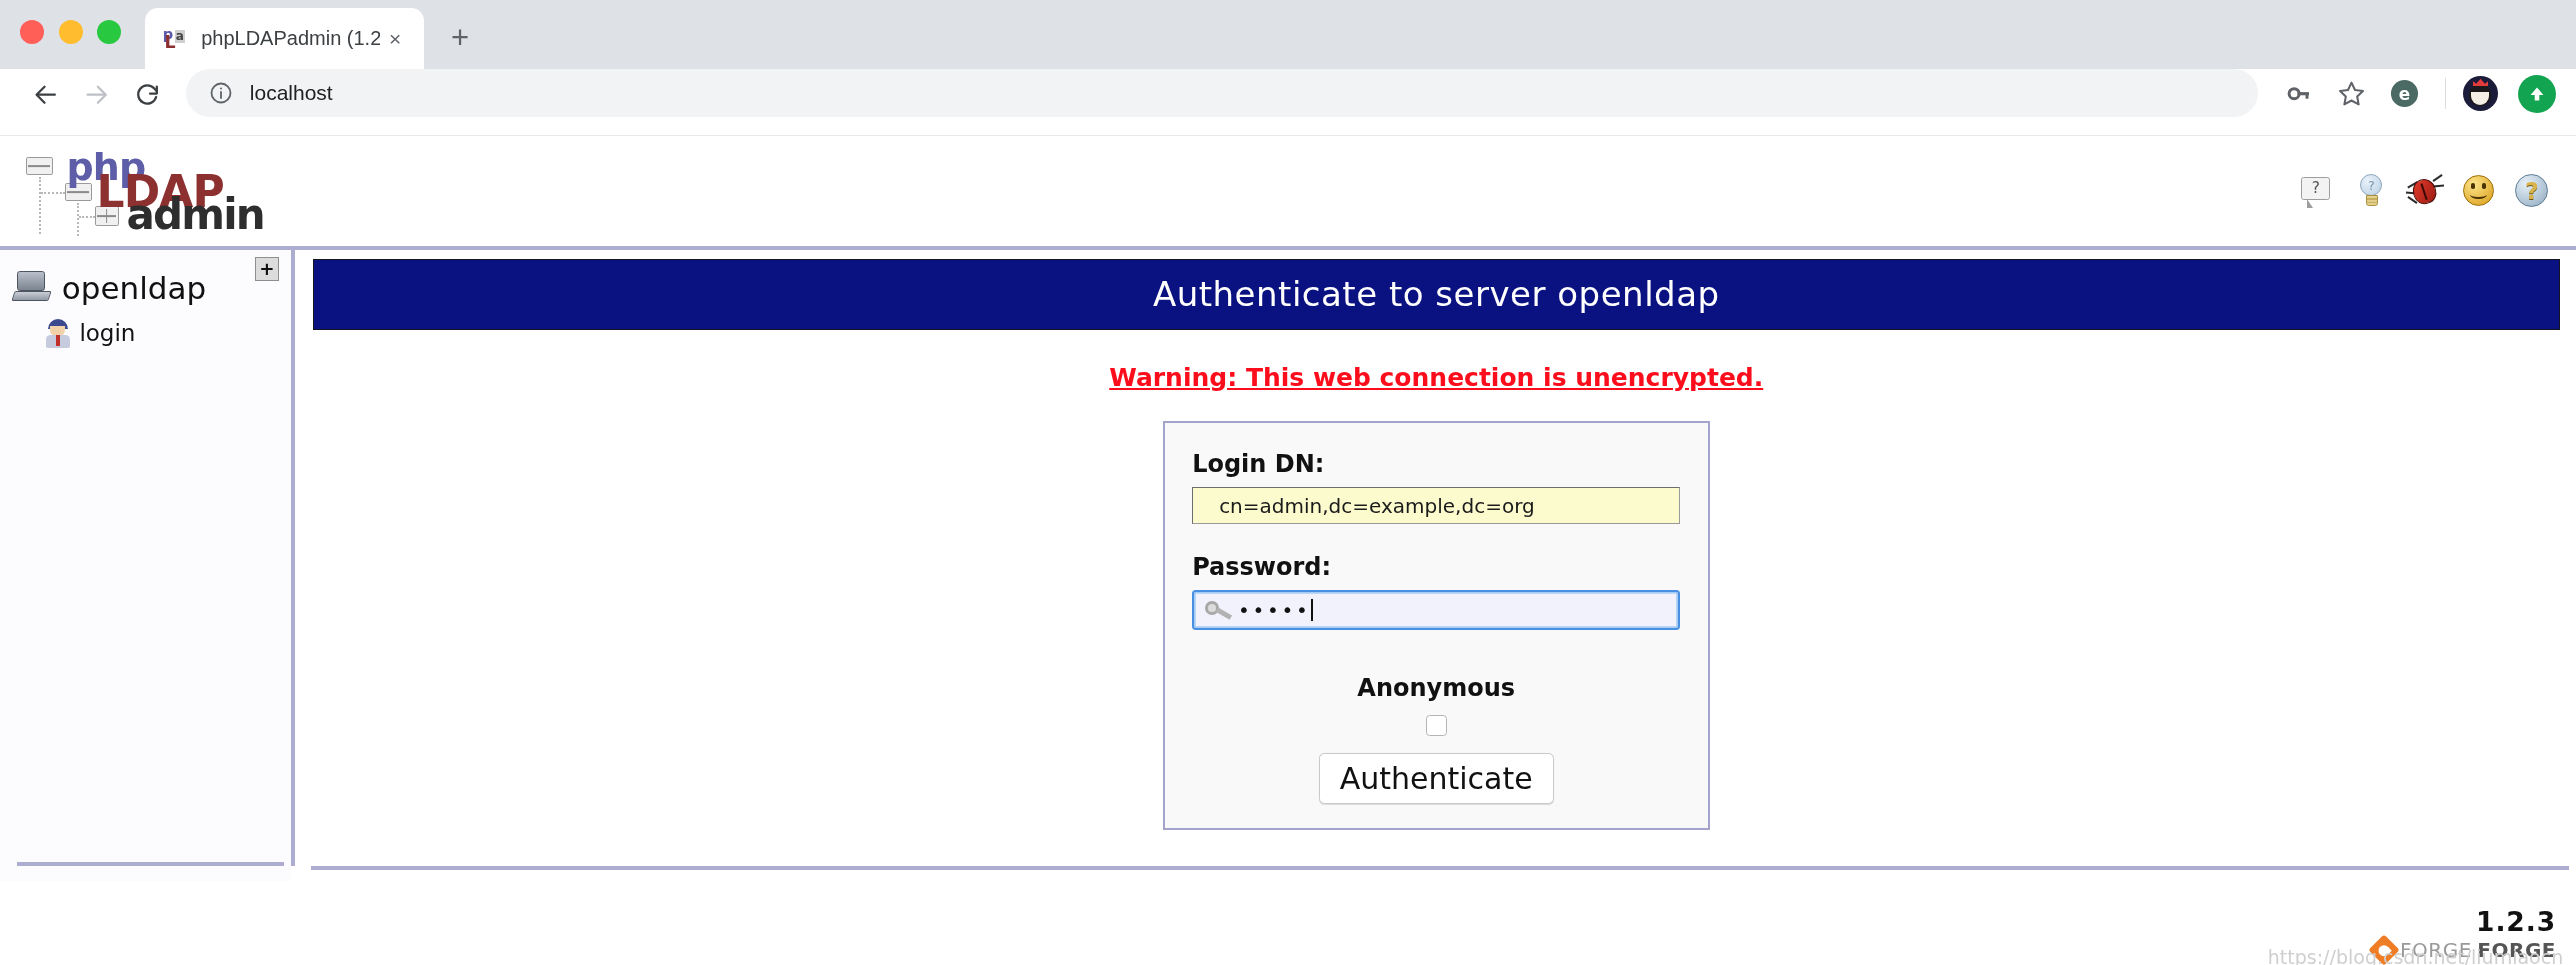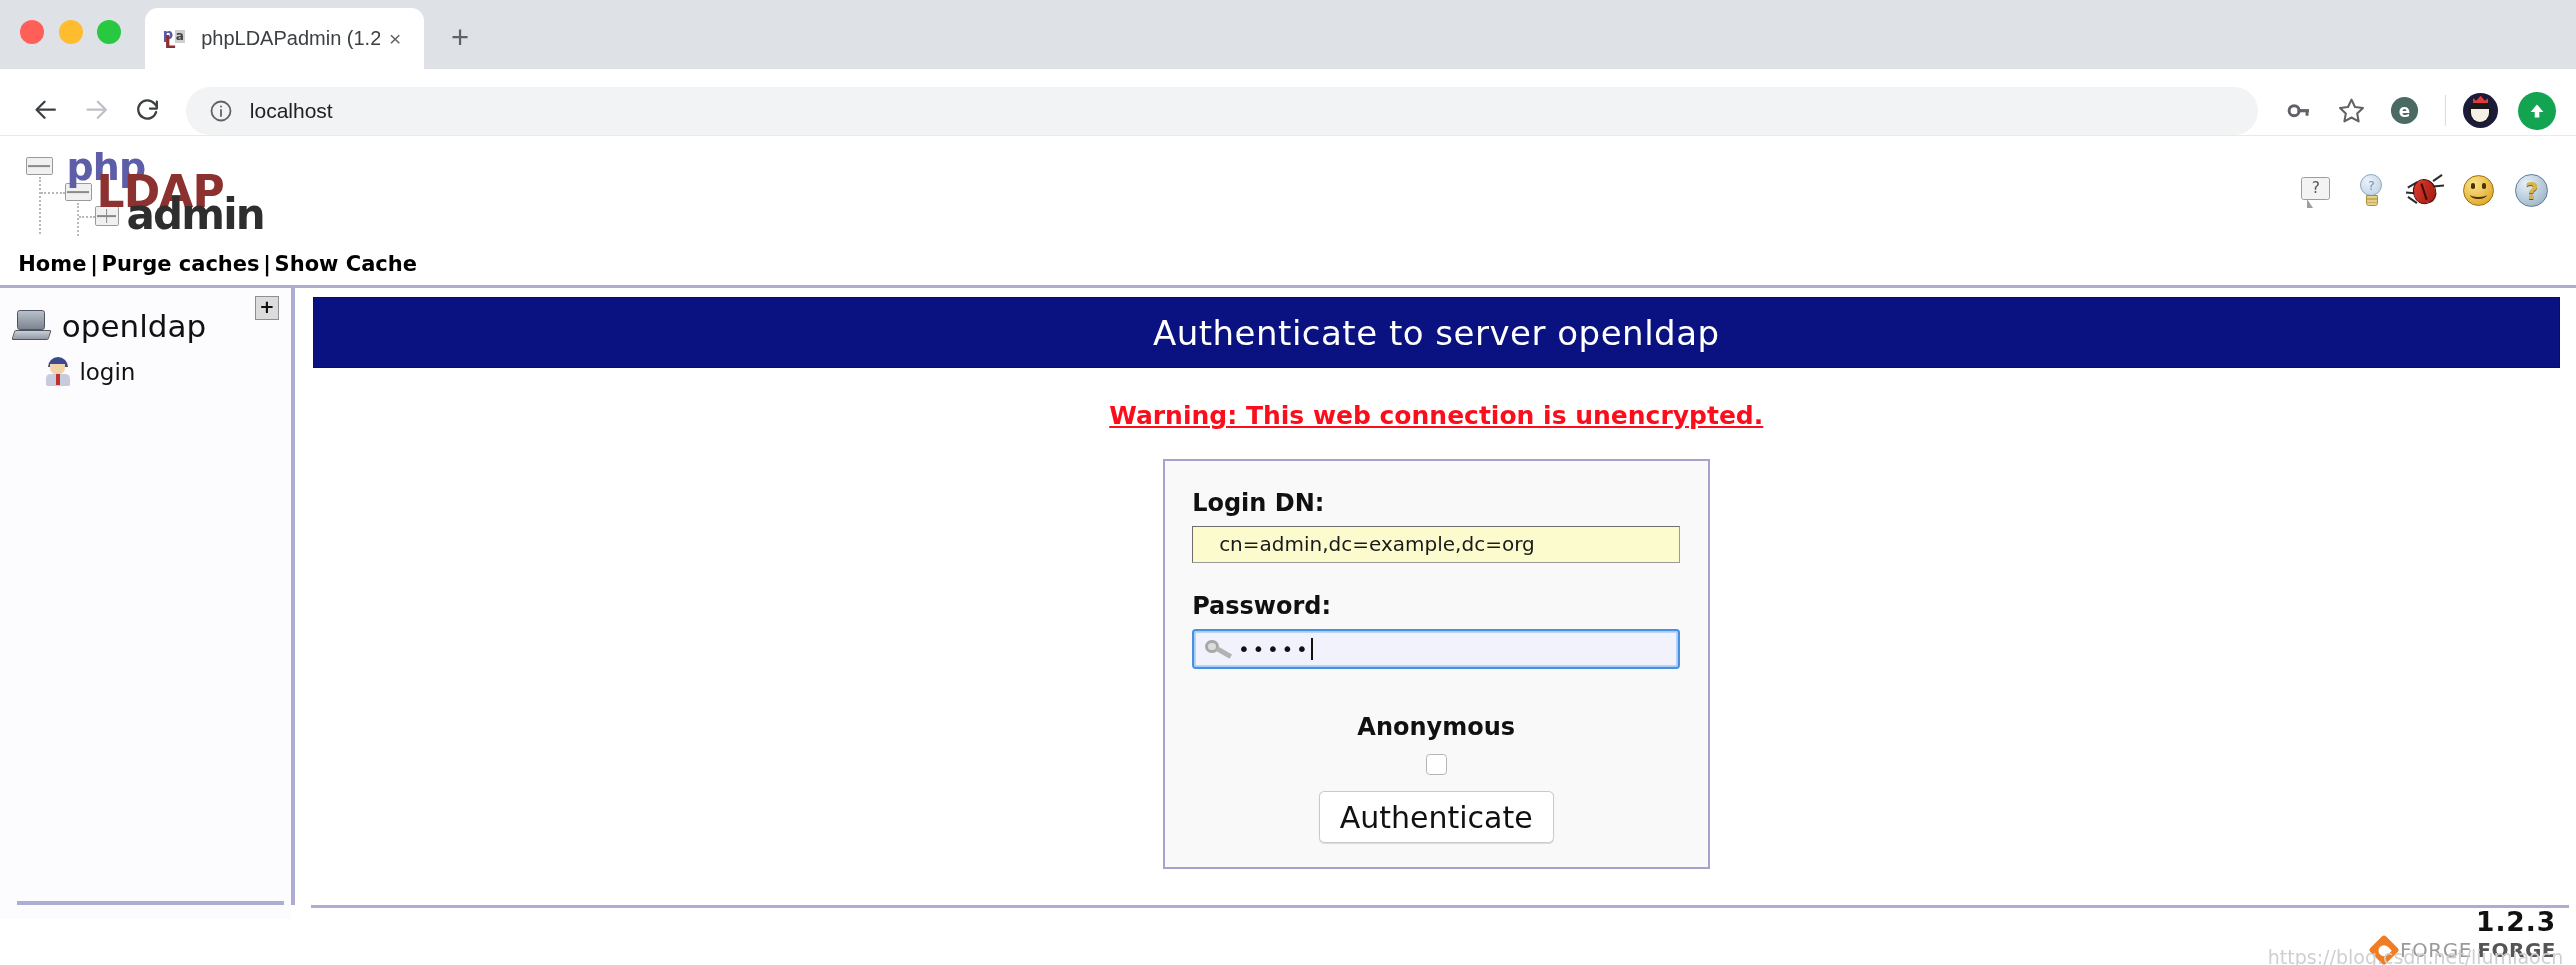--- a/index.html
+++ b/index.html
@@ -75,21 +75,21 @@
   .newtab {
     width: 44px; height: 44px;
     margin-left: 14.6px; margin-bottom: 9.1px;
     display: flex; align-items: center; justify-content: center;
     font-size: 31px; color: #5f6368; font-weight: 300;
   }
 
   .toolbar {
     height: 67px;
     background: #ffffff;
-    display: flex; align-items: flex-end;
+    display: flex; align-items: flex-start;
     padding: 0 20px;
     border-bottom: 0.9px solid #e8eaed;
   }
   .navbtn {
     width: 51px; height: 51px;
     display: flex; align-items: center; justify-content: center;
     color: #3c4043; flex: none;
   }
   .navbtn.disabled { color: #bdc1c6; }
   .omnibox {
@@ -591,23 +591,20 @@
             <span class="eye e2"></span>
             <span class="mouth"></span>
         </div>
         <div class="hicon ico-help">
           <span class="circ"></span>
           <span class="q">?</span>
         </div>
       </div>
     </div>
 
-    <div class="navline">
-      <a href="#">Home</a><span class="sep">|</span><a href="#">Purge caches</a><span class="sep">|</span><a href="#">Show Cache</a>
-    </div>
     <div class="hr-lav"></div>
 
     <div class="body-area">
 
       <div class="sidebar">
         <div class="expand-btn">+</div>
 
         <div class="server-row">
           <span class="server-icon">
             <span class="scr"></span>

